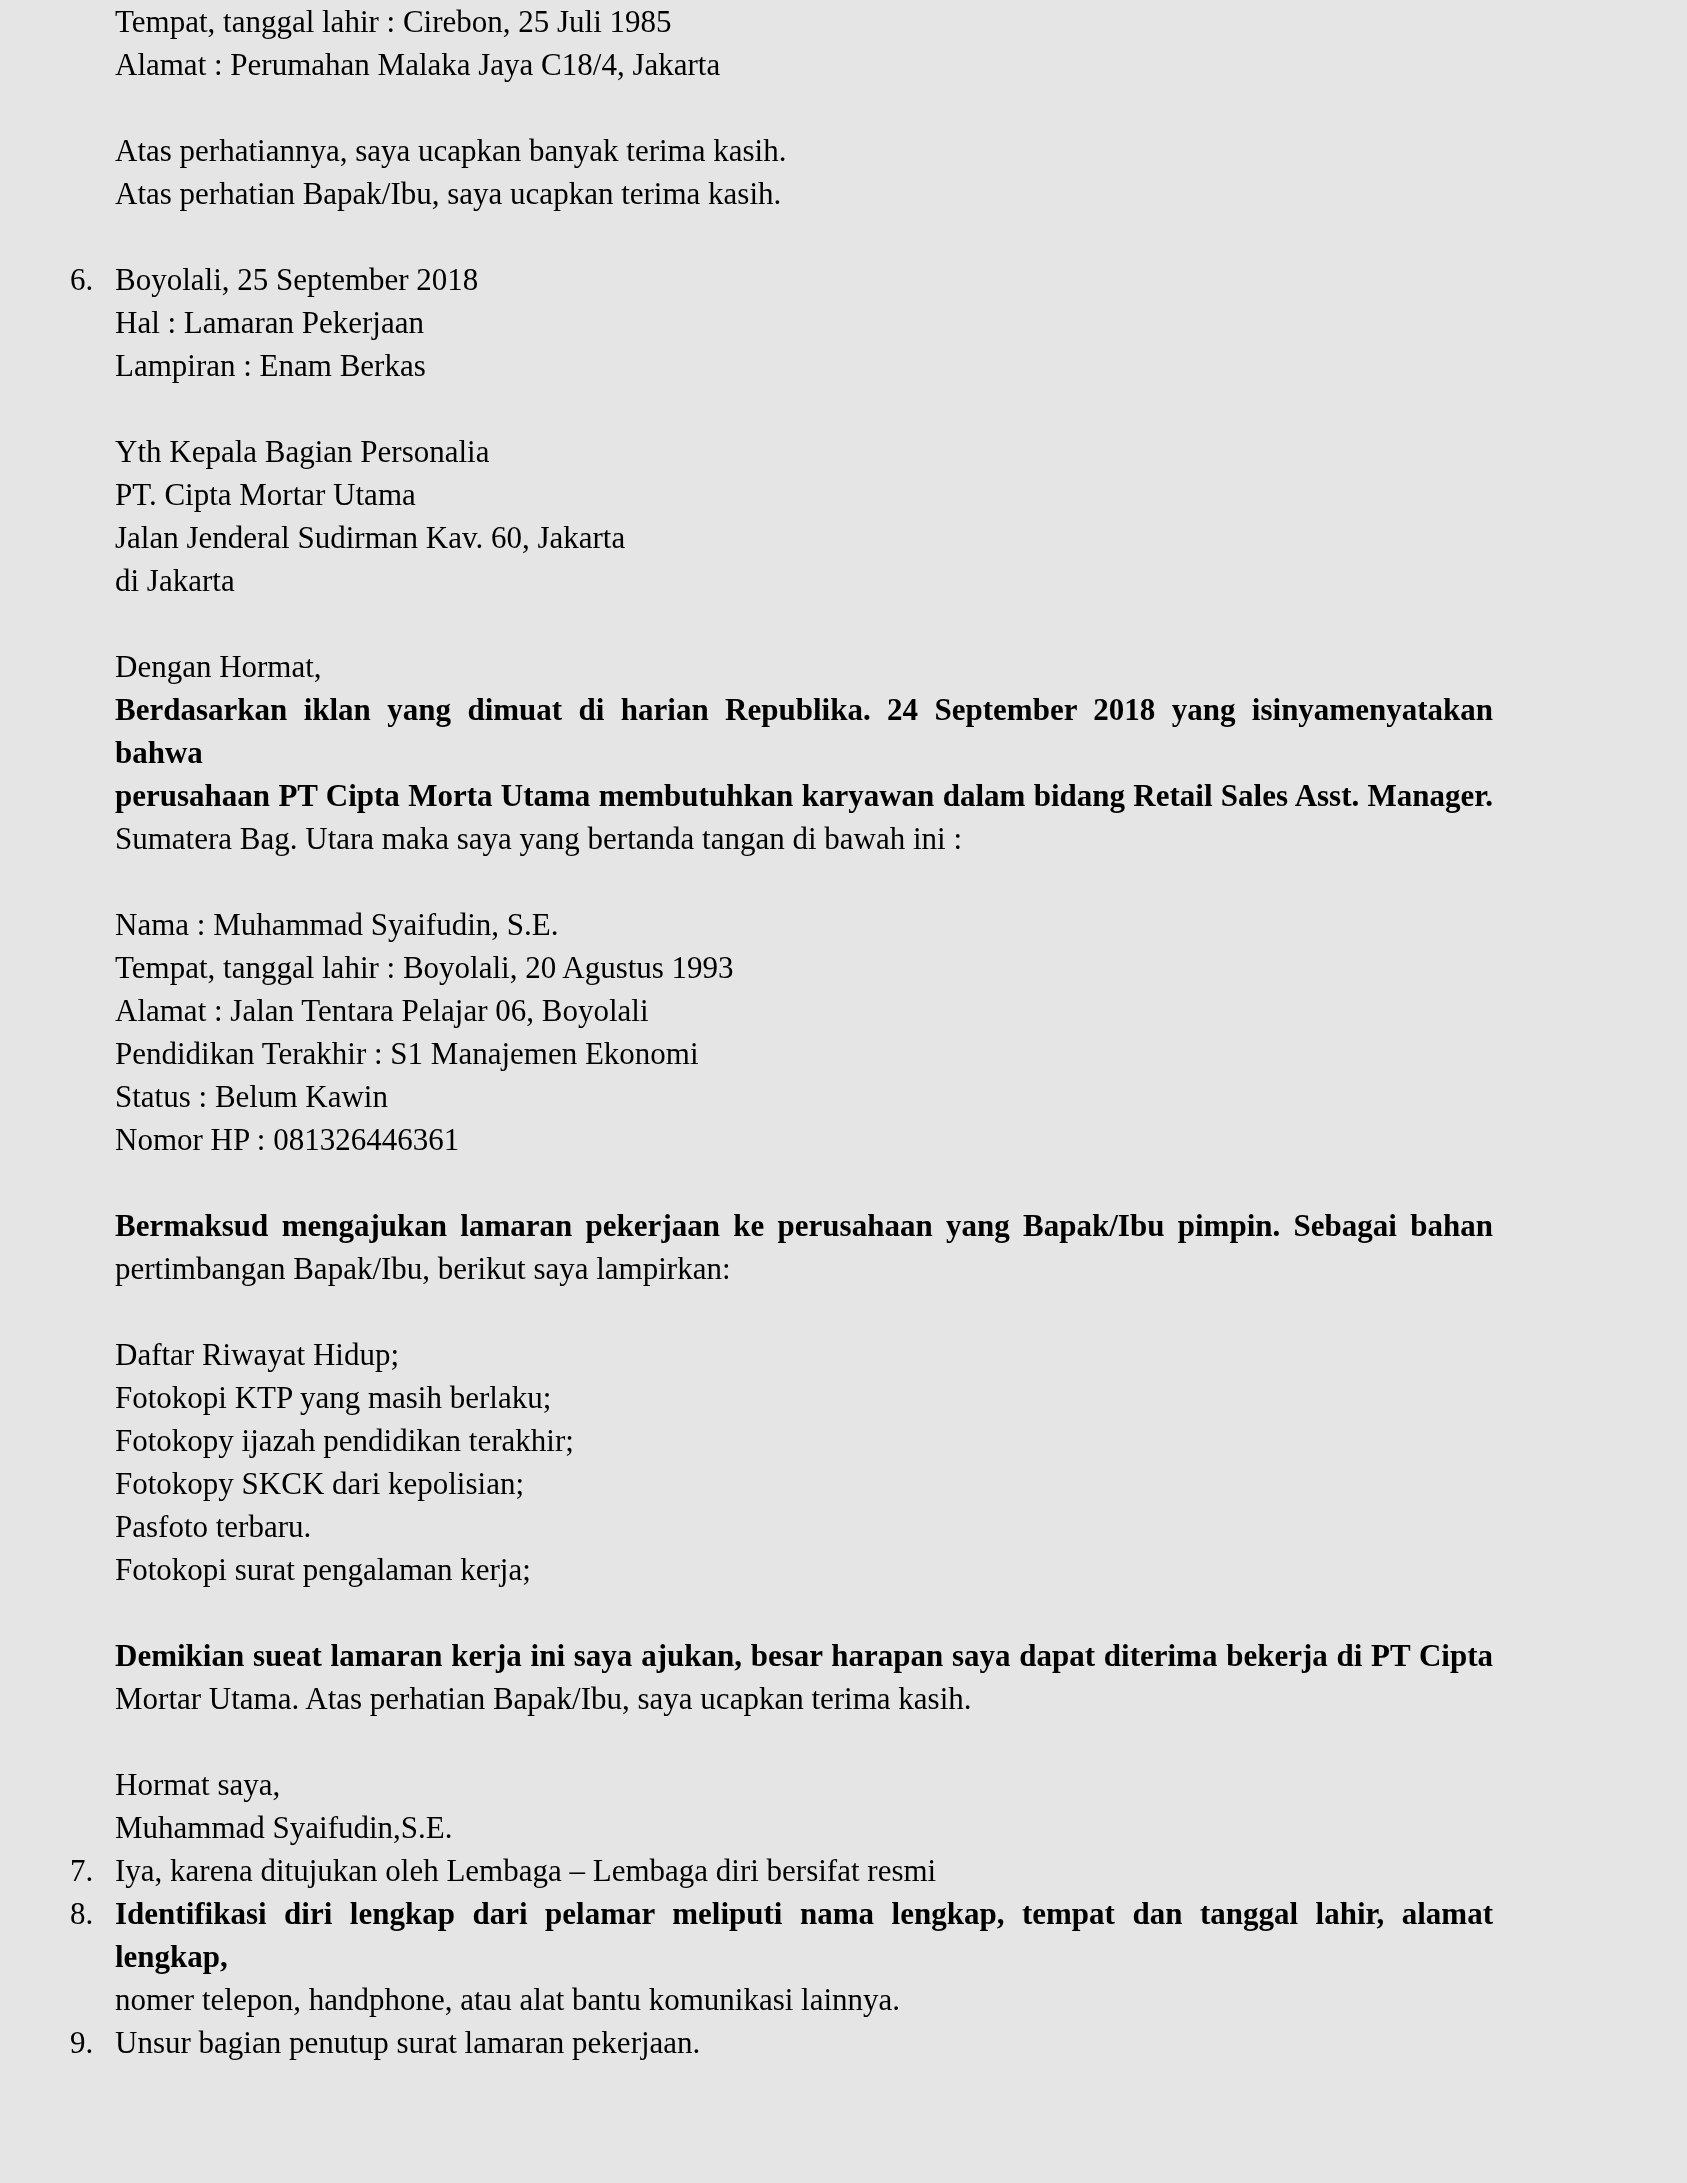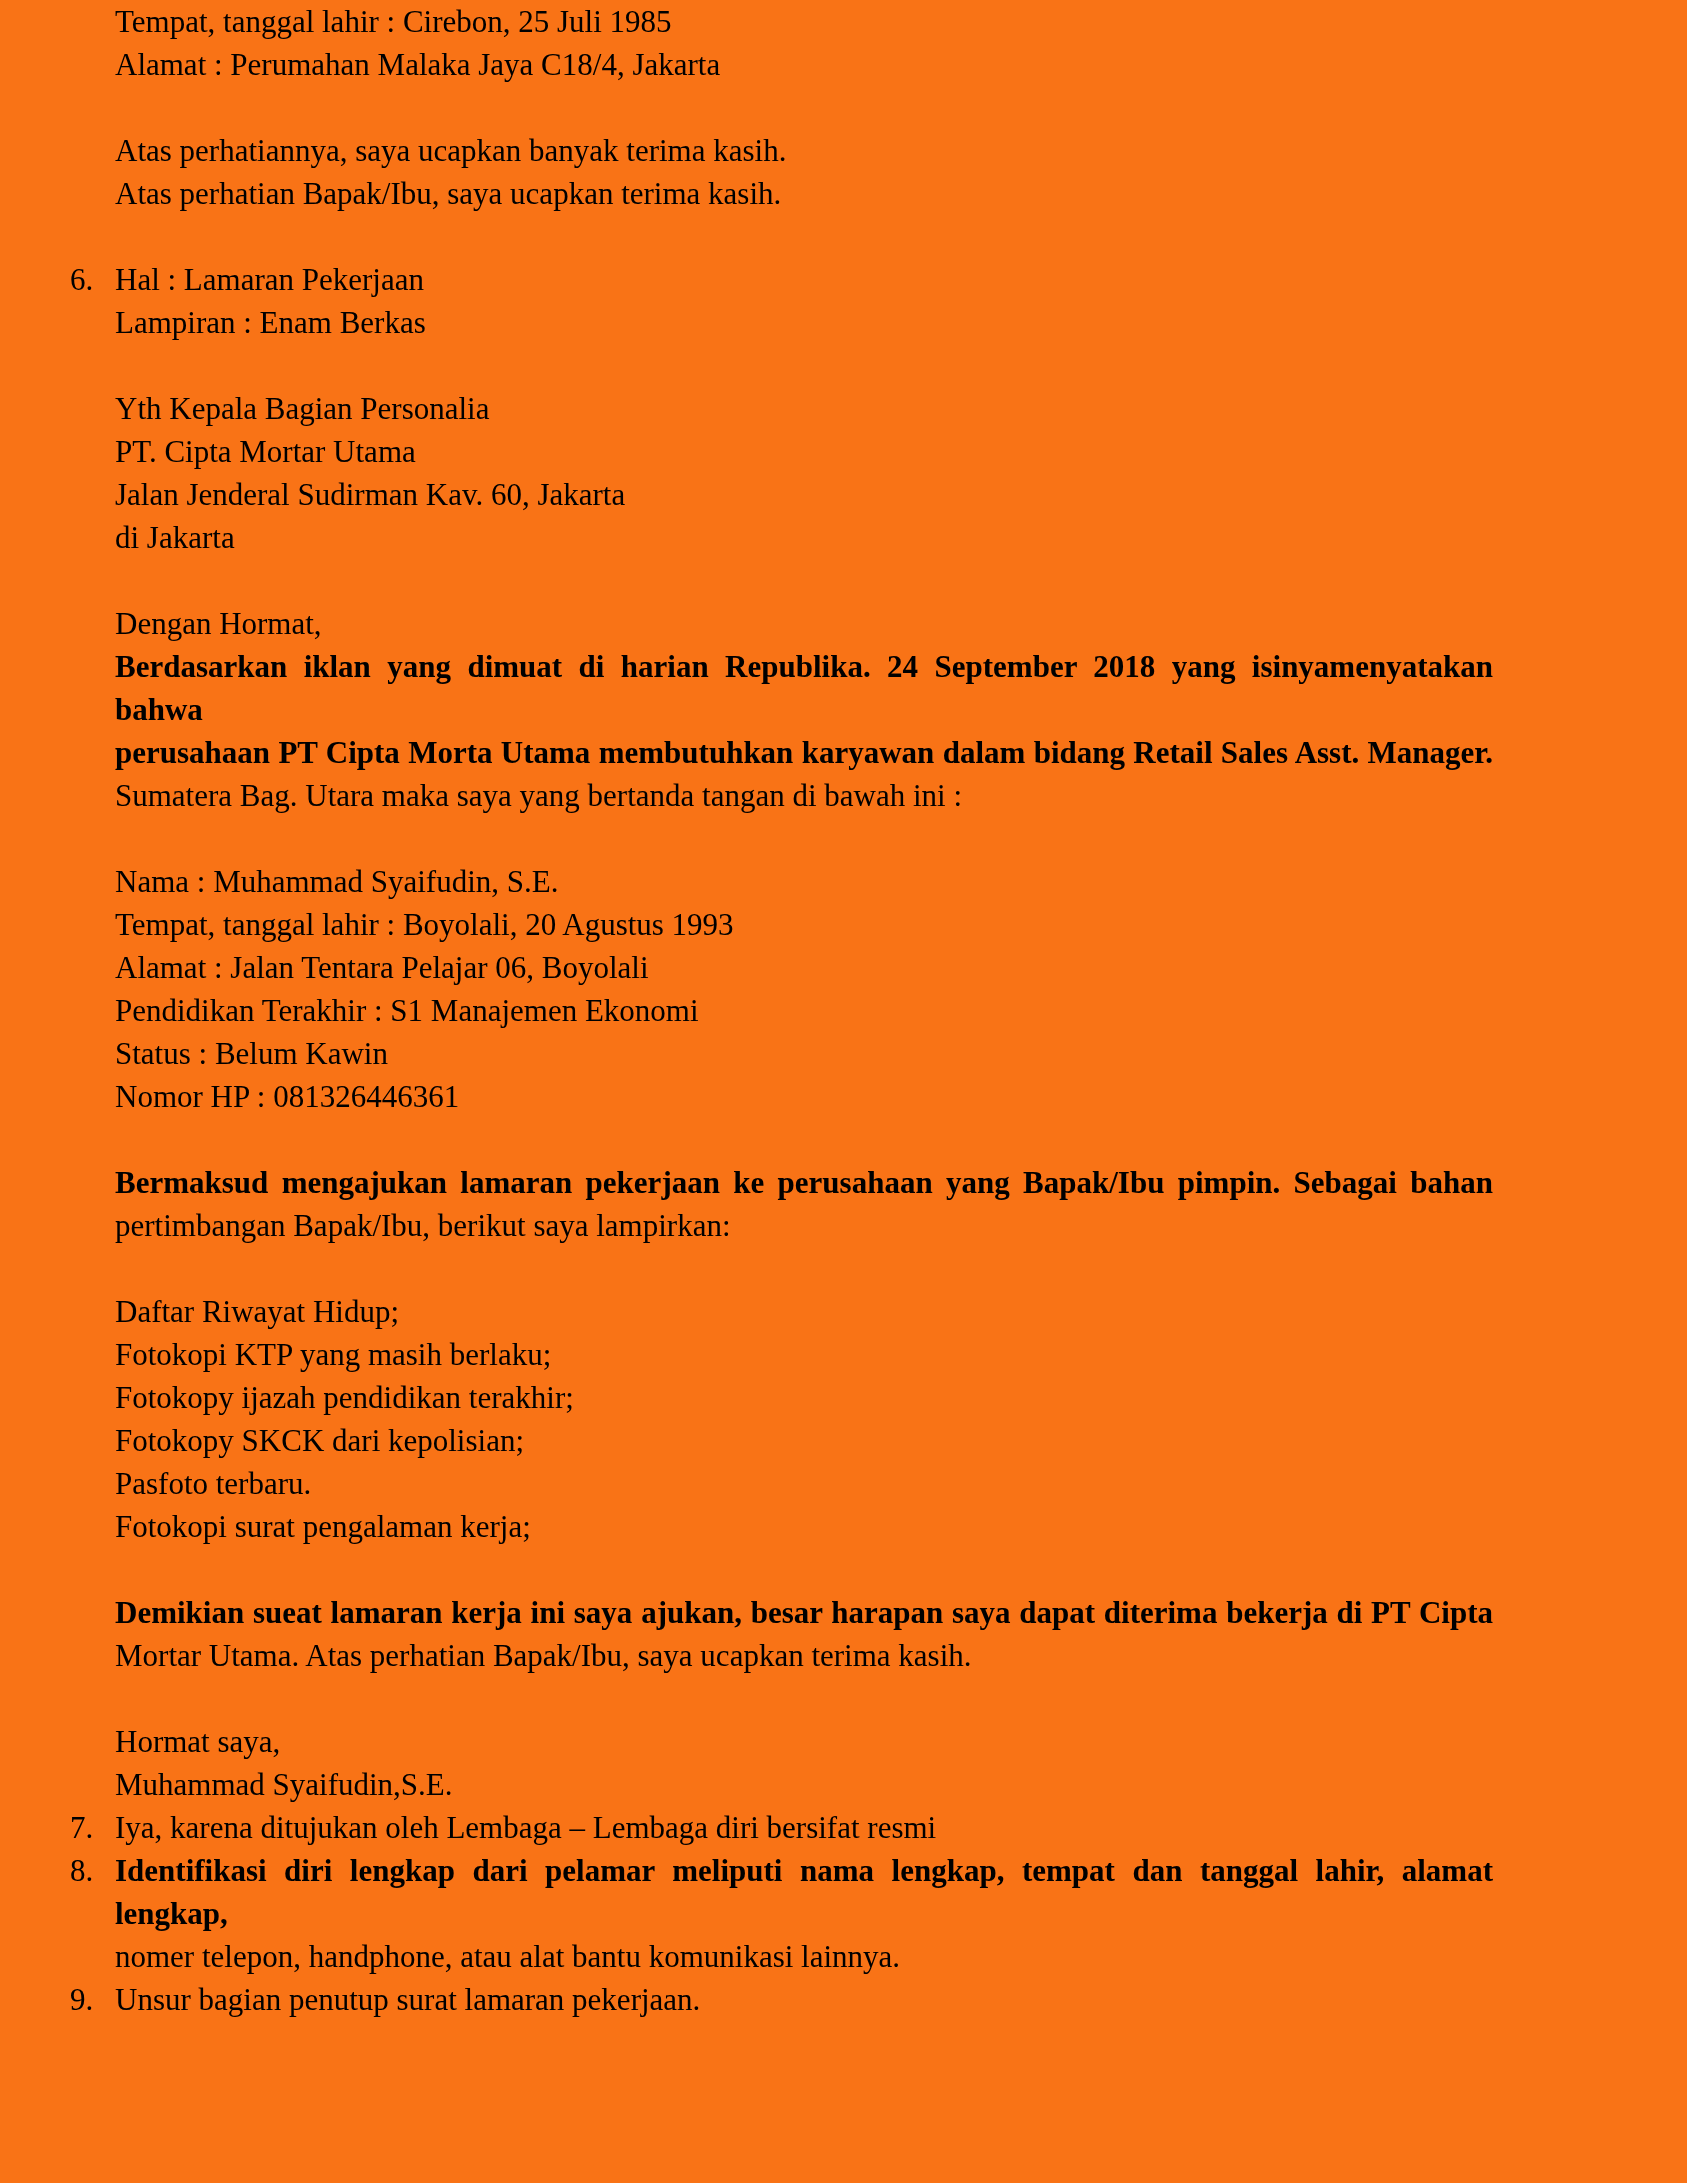--- a/index.html
+++ b/index.html
@@ -1,21 +1,21 @@
 <!DOCTYPE html>
 <html style="font-size:13px"><head>
 <meta charset="utf-8">
 <style>
   html, body { margin: 0; padding: 0; background: #ffffff; }
   .page {
     position: relative;
     width: 1687px;
     height: 2183px;
     box-sizing: border-box;
-    background: #f97316;
+    background: #e5e5e5;
     color: #000000;
     font-family: "Liberation Serif", "DejaVu Serif", serif;
     font-size: 31px;
     line-height: 43px;
     padding: 0 12px 0 115px;
     overflow: hidden;
   }
   .body-col { width: 1378px; }
   .line, .para-line { margin: 0; white-space: nowrap; }
   .para-line { white-space: normal; }
@@ -32,20 +32,21 @@
 
     <p class="line">Tempat, tanggal lahir : Cirebon, 25 Juli 1985</p>
     <p class="line">Alamat : Perumahan Malaka Jaya C18/4, Jakarta</p>
     <div class="blank"></div>
     <p class="line">Atas perhatiannya, saya ucapkan banyak terima kasih.</p>
     <p class="line">Atas perhatian Bapak/Ibu, saya ucapkan terima kasih.</p>
     <div class="blank"></div>
 
     <div class="list-item">
       <span class="list-num">6.</span>
+      <p class="line">Boyolali, 25 September 2018</p>
       <p class="line">Hal : Lamaran Pekerjaan</p>
       <p class="line">Lampiran : Enam Berkas</p>
       <div class="blank"></div>
 
       <p class="line">Yth Kepala Bagian Personalia</p>
       <p class="line">PT. Cipta Mortar Utama</p>
       <p class="line">Jalan Jenderal Sudirman Kav. 60, Jakarta</p>
       <p class="line">di Jakarta</p>
       <div class="blank"></div>
 

